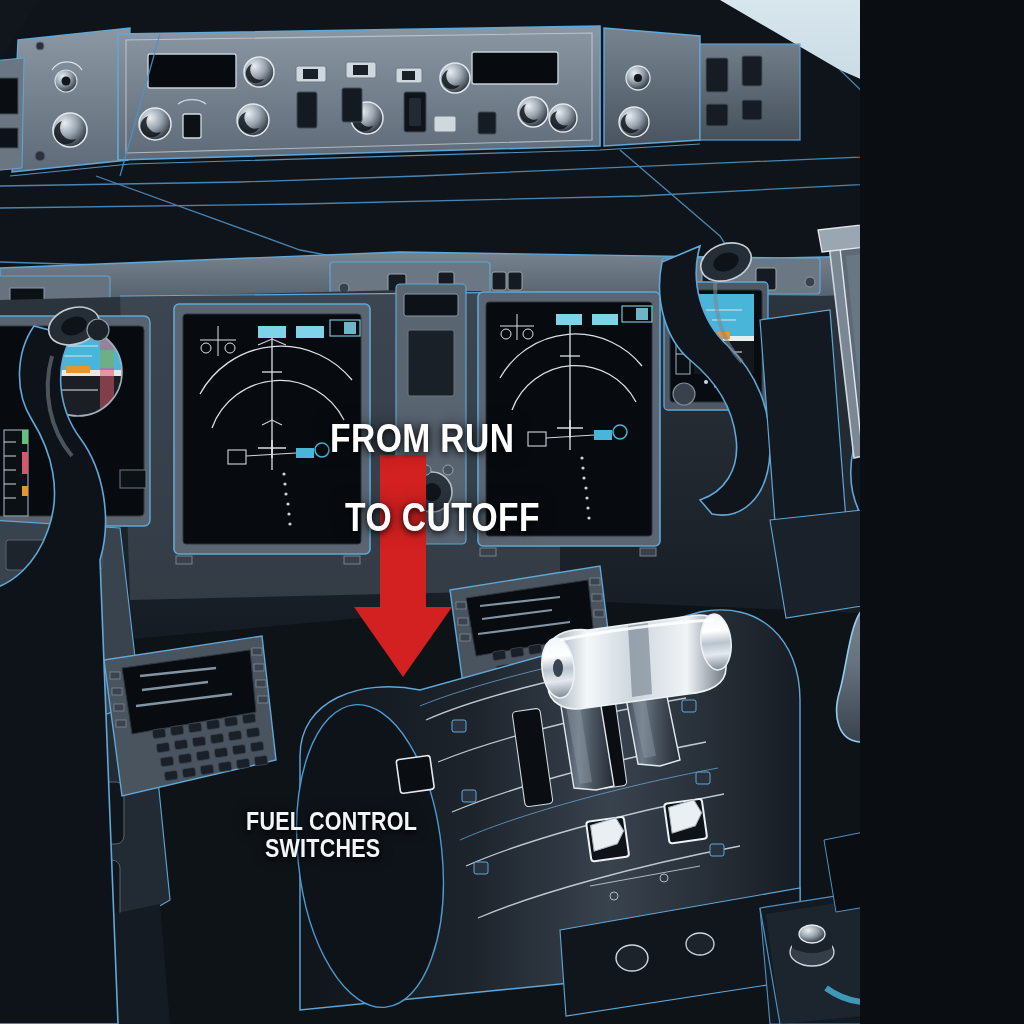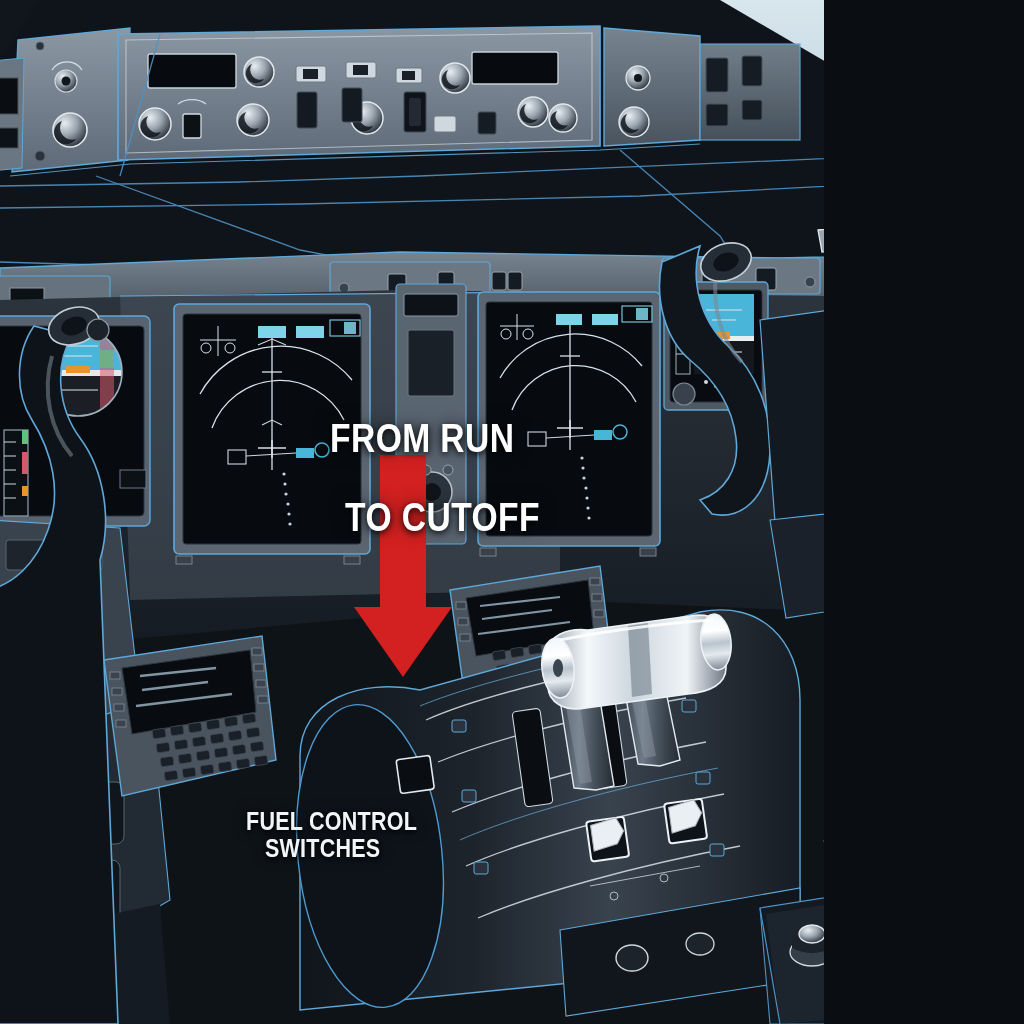--- a/index.html
+++ b/index.html
@@ -1,20 +1,21 @@
 <!DOCTYPE html>
 <html><head>
 <meta charset="utf-8">
 <title>Cockpit Annotation</title>
 <style>
   html,body{margin:0;padding:0;background:#0a0d12;}
   #stage{
     position:relative;width:824px;height:1024px;overflow:hidden;
     font-family:"Liberation Sans", sans-serif;
     background:#c2410c;
+    padding-left:36px;
   }
   #art{position:absolute;left:0;top:0;width:1024px;height:1024px;}
   .ovl{position:absolute;}
 
   
   #headline{
     left:330px; top:380px; width:420px;
     color:#ffffff;
     font-weight:700;
     font-size:40px;

